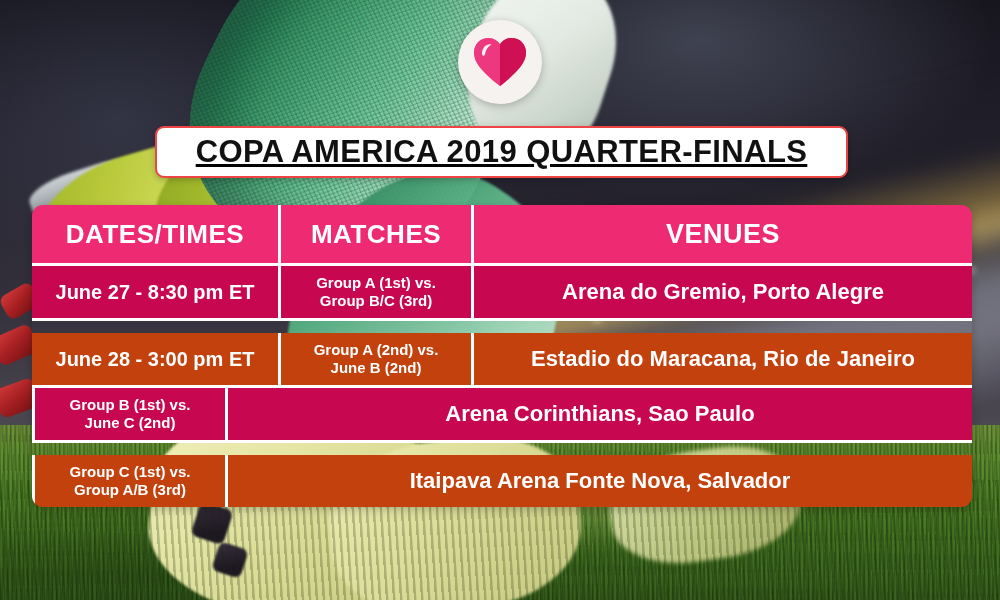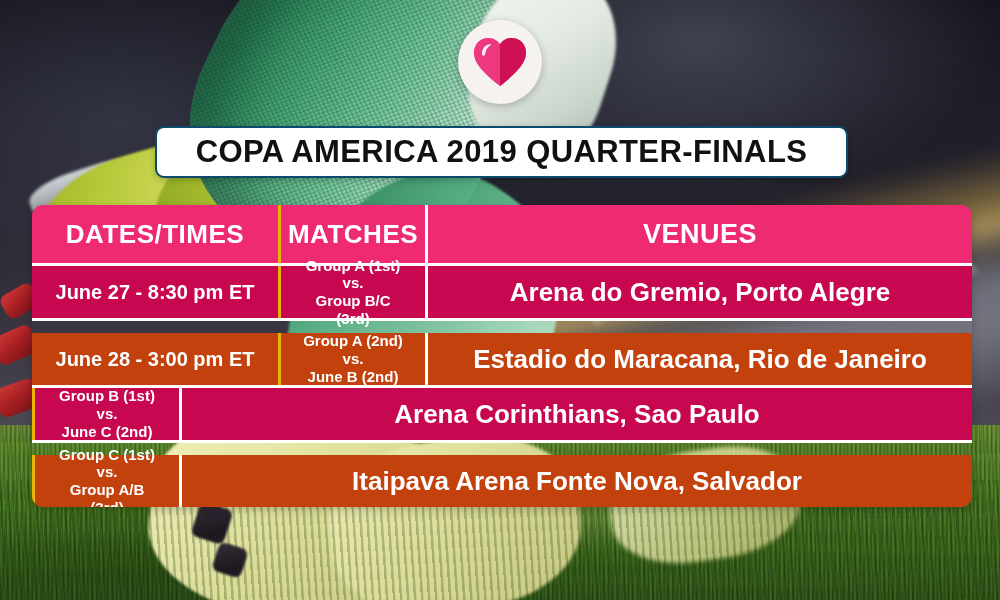--- a/index.html
+++ b/index.html
@@ -256,27 +256,28 @@
     z-index: 5;
   }
   .logo svg { display: block; }
 
   
   .title-box {
     position: absolute;
     left: 155px; top: 126px;
     width: 693px; height: 52px;
     background: #ffffff;
-    border: 2px solid #0c4a6e;
+    border: 2px solid #ef4444;
     border-radius: 9px;
     display: flex;
     align-items: center;
     justify-content: center;
     z-index: 6;
     box-shadow: 0 2px 6px rgba(0,0,0,0.22);
+    text-decoration: underline;
   }
   .title-text {
     font-size: 31px;
     font-weight: bold;
     letter-spacing: 0.4px;
     color: #111111;
     white-space: nowrap;
     font-family: "Liberation Sans", sans-serif;
   }
 
@@ -298,40 +299,40 @@
 
   .cell {
     display: flex;
     align-items: center;
     justify-content: center;
     text-align: center;
     color: #ffffff;
     padding: 4px 18px;
   }
   .col-dates   { width: 246px; flex: none; }
-  .col-matches { width: 150px; flex: none; border-left: 3px solid #eab308; border-right: 3px solid #ffffff; }
+  .col-matches { width: 196px; flex: none; border-left: 3px solid #ffffff; border-right: 3px solid #ffffff; }
   .col-venues  { flex: 1 1 auto; }
 
   .header-row .cell {
     background: #ee2a72;
     height: 58px;
     font-size: 27px;
     font-weight: bold;
     letter-spacing: 0.5px;
   }
   .header-row .col-dates  { font-size: 26px; }
   .header-row .col-matches{ font-size: 26px; }
 
   .data-row .cell { height: 52px; }
   .row-dark .cell  { background: #c70750; }
   .row-light .cell { background: #c2410c; margin-top: 12px; }
 
   .cell-date  { font-size: 20px; font-weight: bold; white-space: nowrap; text-align: right; }
   .cell-match { font-size: 15px; font-weight: bold; line-height: 1.18; }
-  .cell-venue { font-size: 26px; font-weight: bold; white-space: nowrap; }
+  .cell-venue { font-size: 22px; font-weight: bold; white-space: nowrap; }
 
   .match-line { display: block; }
 </style>
 </head>
 <body>
 
 <div class="stage">
 
   <div class="bg">
     <div class="bg-sky"></div>

